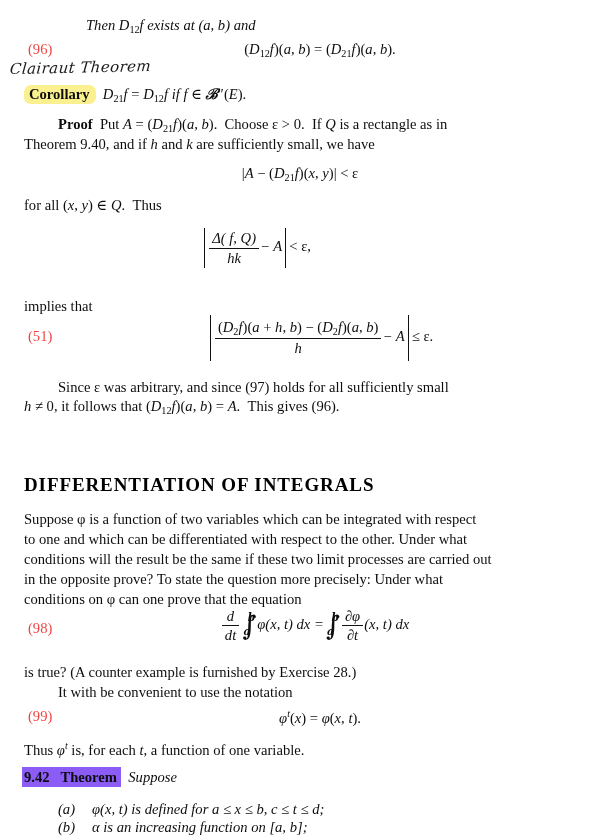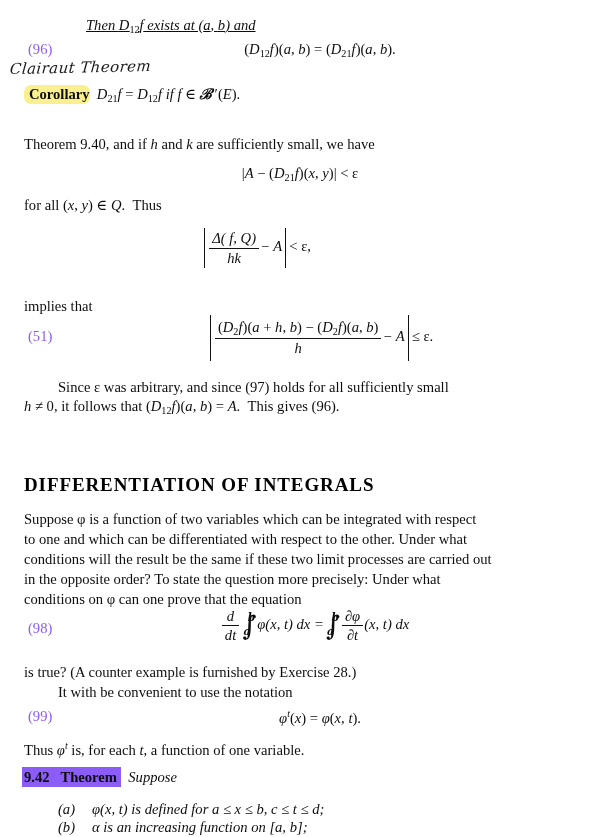--- a/index.html
+++ b/index.html
@@ -34,21 +34,21 @@
   }
   .center-eq {
     position: absolute;
     text-align: center;
     font-size: 14.6px;
     color: #0d0d0d;
   }
   .eqnum {
     position: absolute;
     font-size: 14.6px;
-    color: #8b5cf6;
+    color: #ef4444;
   }
   .italic { font-style: italic; }
   .bold { font-weight: bold; }
 
   
   .mi { font-style: italic; }
   .sub {
     font-size: 0.70em;
     vertical-align: -0.28em;
     font-style: normal;
@@ -106,21 +106,21 @@
     left: 0.12em;
     font-size: 0.40em;
     font-style: italic;
     font-weight: bold;
   }
 
   
   .hl {
     background: #fbf08f;
     border-radius: 7px;
-    padding: 1px 0 2px 5px;
+    padding: 1px 6px 2px 5px;
     box-decoration-break: clone;
     -webkit-box-decoration-break: clone;
   }
   .hl-sq {
     background: #8b5cf6;
     padding: 2px 4px 2px 2px;
   }
 
   
   .handwriting {
@@ -155,35 +155,38 @@
   .thm-label {
     display: inline-block;
     width: 34px;
   }
 </style>
 </head>
 <body>
 
 <div class="page">
 
-  <div class="para italic" style="left:86px; top:16px; width:400px;text-decoration:underline;">
+  <div class="para italic" style="left:86px; top:16px; width:400px;">
     Then <span class="mi">D</span><span class="sub">12</span><span class="mi">f</span> exists at (<span class="mi">a</span>, <span class="mi">b</span>) and
   </div>
 
   <div class="eqnum" style="left:28px; top:41px;">(96)</div>
   <div class="center-eq" style="left:200px; top:41px; width:240px;">
     (<span class="mi">D</span><span class="sub">12</span><span class="mi">f</span>)(<span class="mi">a</span>, <span class="mi">b</span>) = (<span class="mi">D</span><span class="sub">21</span><span class="mi">f</span>)(<span class="mi">a</span>, <span class="mi">b</span>).
   </div>
 
   <div class="handwriting" style="left:10px; top:60px;">Clairaut Theorem</div>
 
   <div class="para" style="left:24px; top:84px; width:420px;">
     <span class="hl bold">Corollary</span><span>&nbsp;&nbsp;<span class="mi">D</span><span class="sub">21</span><span class="mi">f</span> = <span class="mi">D</span><span class="sub">12</span><span class="mi">f</span> <span class="mi">if f</span> ∈ <span class="script">ℬ</span>″(<span class="mi">E</span>).</span>
   </div>
 
+  <div class="para" style="left:58px; top:115px; width:496px; text-align:justify;">
+    <span class="bold">Proof</span>&nbsp;&nbsp;Put <span class="mi">A</span> = (<span class="mi">D</span><span class="sub">21</span><span class="mi">f</span>)(<span class="mi">a</span>, <span class="mi">b</span>).&nbsp;&nbsp;Choose ε &gt; 0.&nbsp;&nbsp;If <span class="mi">Q</span> is a rectangle as in
+  </div>
   <div class="para" style="left:24px; top:135px; width:530px;">
     Theorem 9.40, and if <span class="mi">h</span> and <span class="mi">k</span> are sufficiently small, we have
   </div>
 
   <div class="center-eq" style="left:0px; top:165px; width:600px;">
     |<span class="mi">A</span> − (<span class="mi">D</span><span class="sub">21</span><span class="mi">f</span>)(<span class="mi">x</span>, <span class="mi">y</span>)| &lt; ε
   </div>
 
   <div class="para" style="left:24px; top:196px; width:400px;">
     for all (<span class="mi">x</span>, <span class="mi">y</span>) ∈ <span class="mi">Q</span>.&nbsp;&nbsp;Thus
@@ -207,21 +210,21 @@
   </div>
   <div class="para" style="left:24px; top:397px; width:530px;">
     <span class="mi">h</span> ≠ 0, it follows that (<span class="mi">D</span><span class="sub">12</span><span class="mi">f</span>)(<span class="mi">a</span>, <span class="mi">b</span>) = <span class="mi">A</span>.&nbsp;&nbsp;This gives (96).
   </div>
 
   <div class="section-head" style="left:24px; top:474px;">DIFFERENTIATION OF INTEGRALS</div>
 
   <div class="para" style="left:24px; top:510px; width:534px;">Suppose φ is a function of two variables which can be integrated with respect</div>
   <div class="para" style="left:24px; top:530px; width:534px;">to one and which can be differentiated with respect to the other.  Under what</div>
   <div class="para" style="left:24px; top:550px; width:534px;">conditions will the result be the same if these two limit processes are carried out</div>
-  <div class="para" style="left:24px; top:570px; width:534px;">in the opposite order?  To state the question more precisely: Under what</div>
+  <div class="para" style="left:24px; top:570px; width:534px;">in the opposite prove?  To state the question more precisely: Under what</div>
   <div class="para" style="left:24px; top:590px; width:534px;">conditions on φ can one prove that the equation</div>
 
   <div class="eqnum" style="left:28px; top:620px;">(98)</div>
   <div class="center-eq" style="left:150px; top:608px; width:330px;">
     <span class="frac"><span class="num italic">d</span><span class="den italic">dt</span></span><span class="bigint">∫<span class="lim-top">b</span><span class="lim-bot">a</span></span><span class="italic">φ(x, t) dx =</span><span class="bigint">∫<span class="lim-top">b</span><span class="lim-bot">a</span></span><span class="frac"><span class="num italic">∂φ</span><span class="den italic">∂t</span></span><span class="italic">(x, t) dx</span>
   </div>
 
   <div class="para" style="left:24px; top:663px; width:534px;">is true?  (A counter example is furnished by Exercise 28.)</div>
   <div class="para" style="left:58px; top:683px; width:500px;">It with be convenient to use the notation</div>
 

